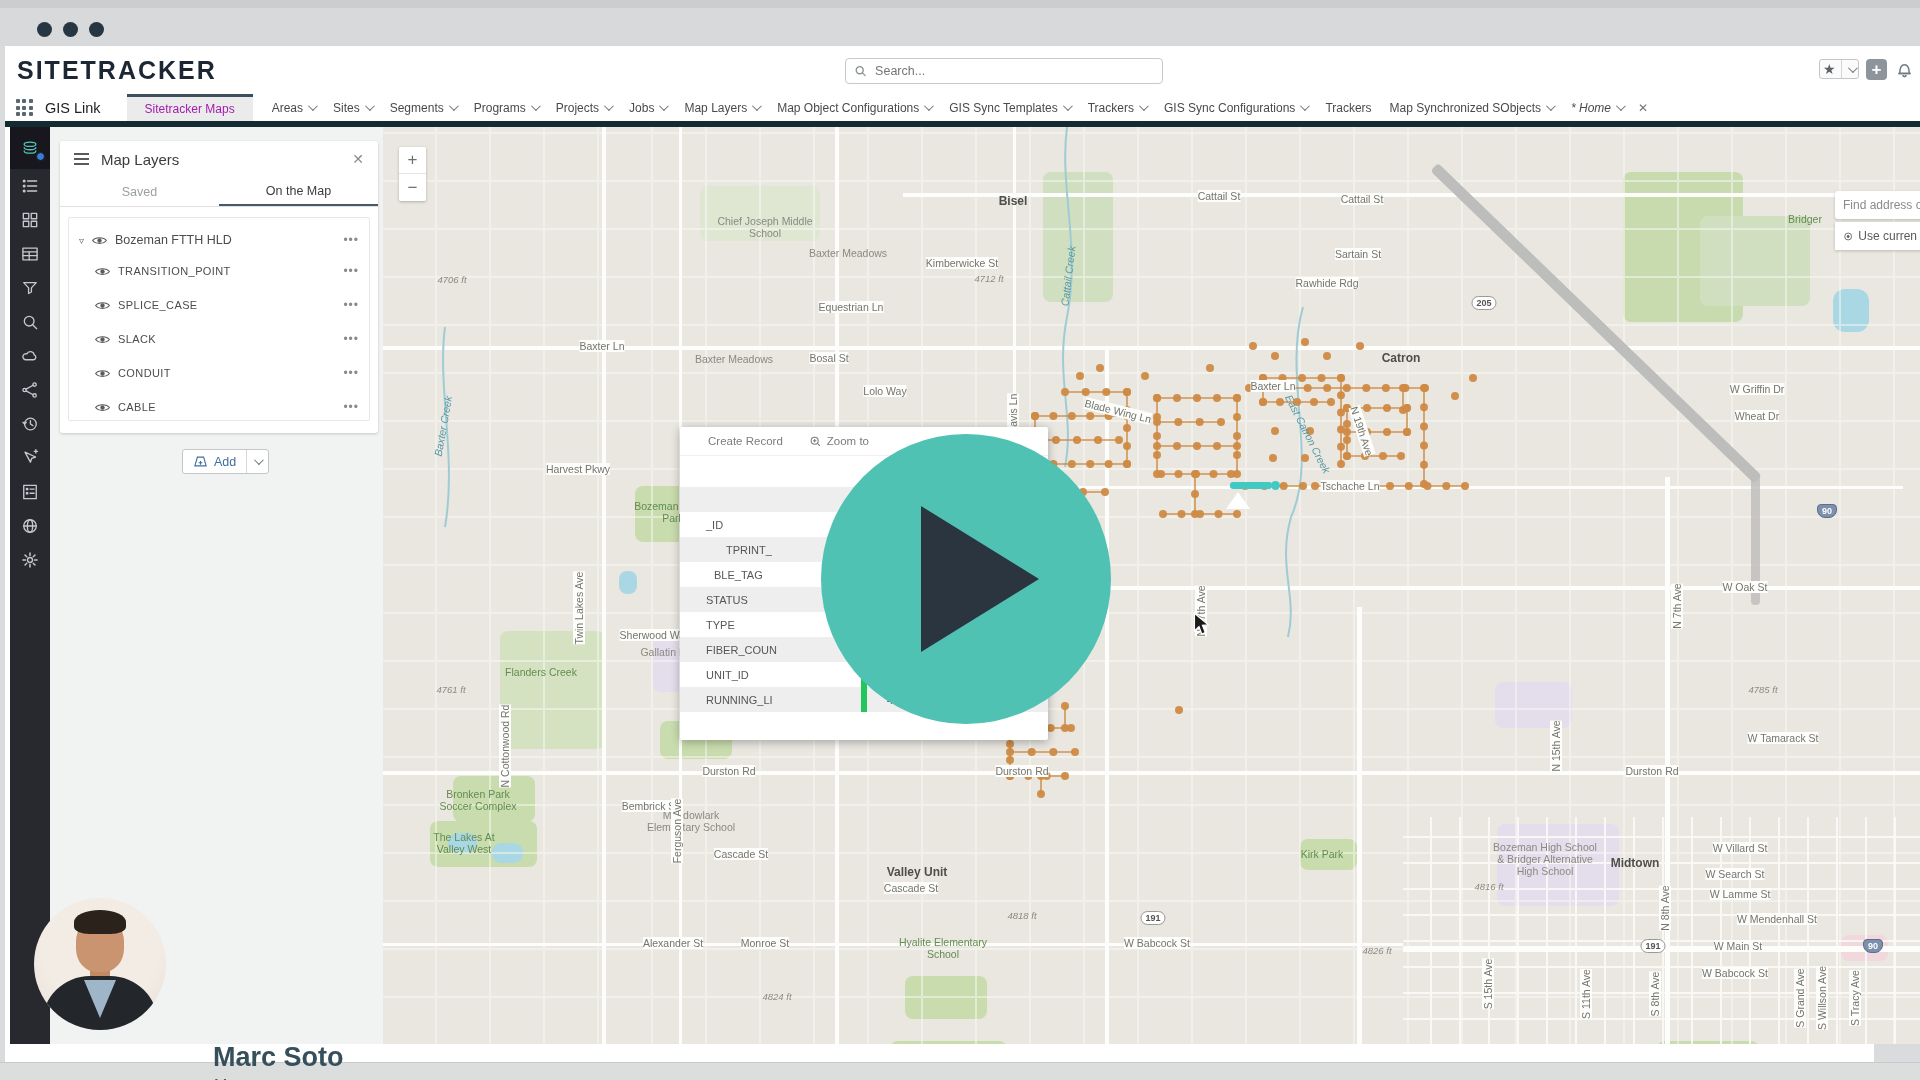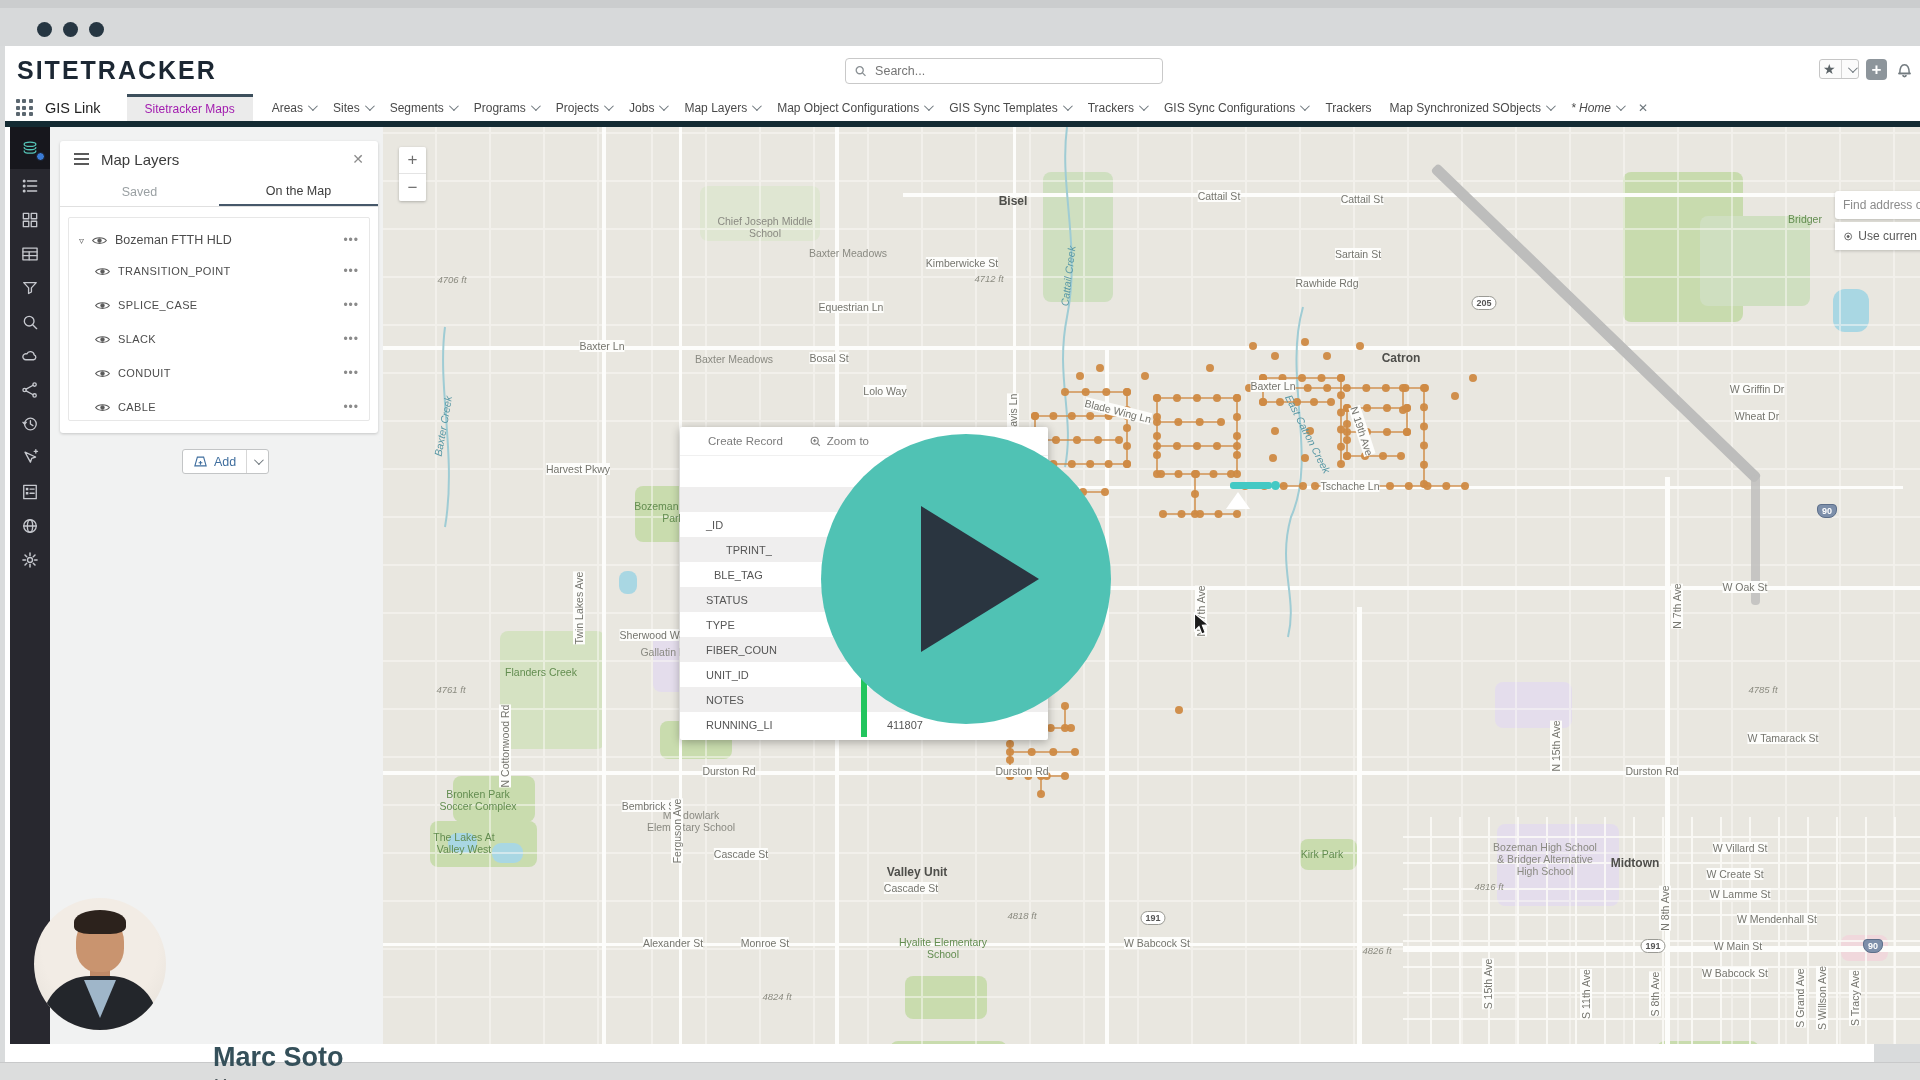--- a/index.html
+++ b/index.html
@@ -758,21 +758,21 @@
         <span class="ml road" style="left: 1269px; top: 644px;">Durston Rd</span>
         <span class="ml road" style="left: 358px; top: 727px;">Cascade St</span>
         <span class="ml road" style="left: 528px; top: 761px;">Cascade St</span>
         <span class="ml road" style="left: 382px; top: 816px;">Monroe St</span>
         <span class="ml road" style="left: 290px; top: 816px;">Alexander St</span>
         <span class="ml road" style="left: 774px; top: 816px;">W Babcock St</span>
         <span class="ml road" style="left: 1352px; top: 846px;">W Babcock St</span>
         <span class="ml road" style="left: 1355px; top: 819px;">W Main St</span>
         <span class="ml road" style="left: 1394px; top: 792px;">W Mendenhall St</span>
         <span class="ml road" style="left: 1357px; top: 767px;">W Lamme St</span>
-        <span class="ml road" style="left: 1352px; top: 747px;">W Create St</span>
+        <span class="ml road" style="left: 1352px; top: 747px;">W Search St</span>
         <span class="ml road" style="left: 1357px; top: 721px;">W Villard St</span>
         <span class="ml road" style="left: 1362px; top: 460px;">W Oak St</span>
         <span class="ml road" style="left: 1400px; top: 611px;">W Tamarack St</span>
         <span class="ml road" style="left: 1374px; top: 262px;">W Griffin Dr</span>
         <span class="ml road" style="left: 1374px; top: 289px;">Wheat Dr</span>
         <span class="ml road" style="left: 267px; top: 679px;">Bembrick St</span>
         <span class="ml road" style="left: 630px; top: 287px; transform: translate(-50%, -50%) rotate(-90deg);">Davis Ln</span>
         <span class="ml road" style="left: 735px; top: 284px; transform: translate(-50%, -50%) rotate(14deg);">Blade Wing Ln</span>
         <span class="ml road" style="left: 979px; top: 304px; transform: translate(-50%, -50%) rotate(72deg);">N 19th Ave</span>
         <span class="ml road" style="left: 818px; top: 484px; transform: translate(-50%, -50%) rotate(-90deg);">N 27th Ave</span>
@@ -878,24 +878,20 @@
         </div>
         <div class="prow">
           <span class="pl">FIBER_COUN</span>
     <span class="pv">24</span>
         </div>
         <div class="prow">
           <span class="pl">UNIT_ID</span>
     <span class="pv">321-24</span>
         </div>
         <div class="prow">
-          <span class="pl">NOTES</span>
-    <span class="pv"></span>
-        </div>
-        <div class="prow">
           <span class="pl">RUNNING_LI</span>
     <span class="pv">411807</span>
         </div>
       </div>
   </div>
 
   <svg class="abs" id="cursor" width="22" height="24" viewBox="0 0 14 19">
     <path d="M1 1 L1 15 L4.6 11.6 L6.8 17.4 L9.6 16.3 L7.4 10.6 L12 10.2 Z" fill="#1b1b1b" stroke="#fff" stroke-width="1"></path>
   </svg>
 

